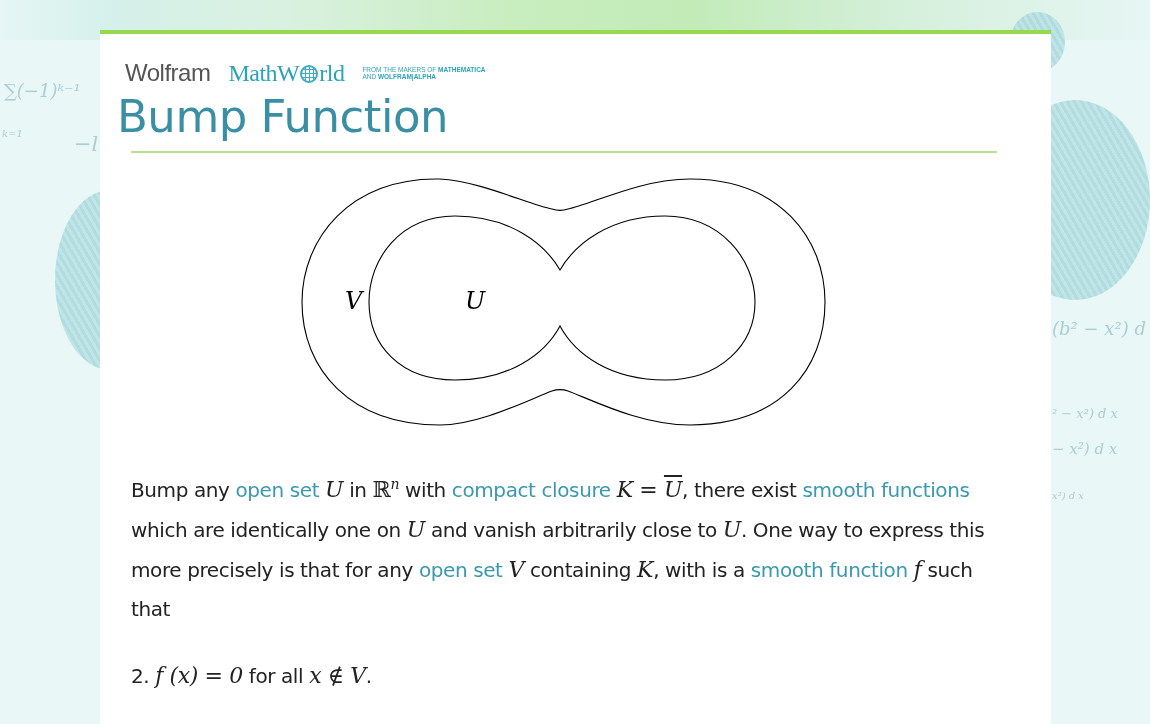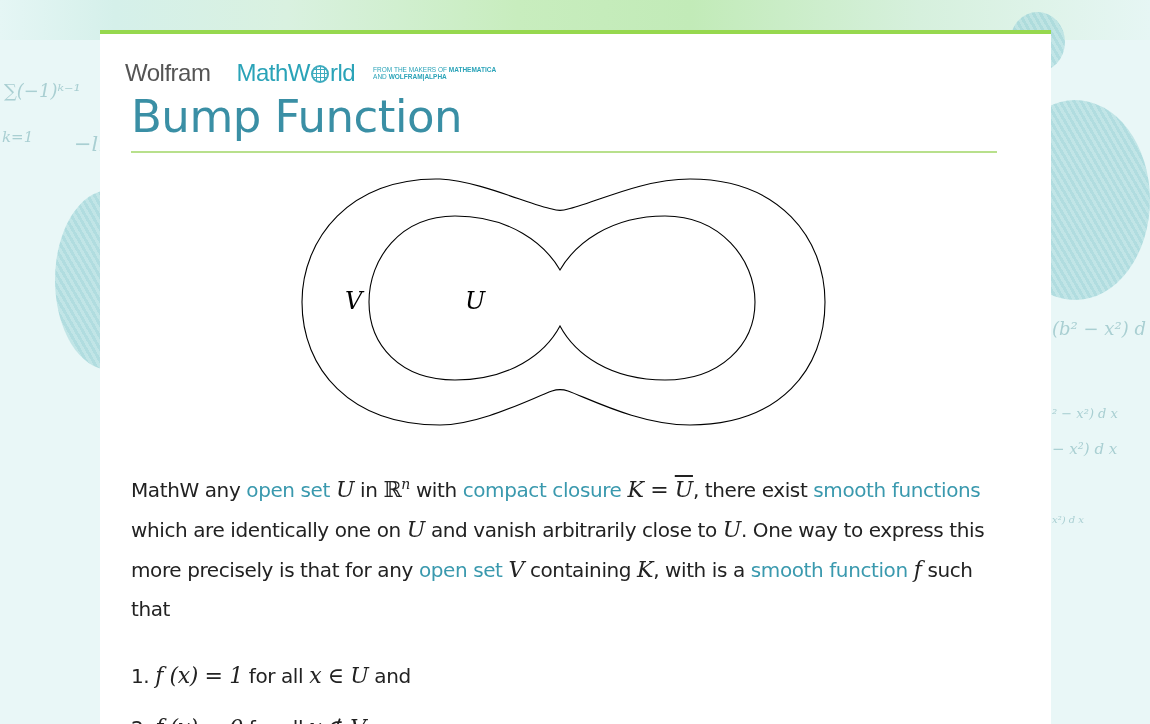--- a/index.html
+++ b/index.html
@@ -24,27 +24,27 @@
   .panel {
     position:absolute; left:100px; top:30px; width:951px; height:694px;
     background:#ffffff; border-top:4px solid #96d84e; box-sizing:border-box;
   }
   .logo {
     position:absolute; left:25px; top:25px; display:flex; align-items:center;
     white-space:nowrap;
     gap:12px;
   }
   .logo-wolfram { font-family:"Liberation Sans", sans-serif; font-size:24px; color:#555; letter-spacing:-0.5px; }
-  .logo-mathworld { font-family:Liberation Sans, sans-serif; font-size:24px; color:#2aa3b8; margin-left:14px; letter-spacing:-0.5px; display:flex; align-items:center; }
+  .logo-mathworld { font-family:Liberation Serif, serif; font-size:24px; color:#2aa3b8; margin-left:6px; letter-spacing:-0.5px; display:flex; align-items:center; }
   .globe { display:inline-block; width:18px; height:18px; border-radius:50%; border:2px solid #2aa3b8; box-sizing:border-box; position:relative; margin:0 1px; top:1px;
     background:repeating-linear-gradient(0deg,transparent 0 3px,#2aa3b8 3px 4px), repeating-linear-gradient(90deg,transparent 0 3px,#2aa3b8 3px 4px); opacity:.9; }
   .logo-tag { margin-left:6px; font-family:"Liberation Sans", sans-serif; font-size:6.5px; line-height:7px; color:#2aa3b8; }
   .logo-tag b { font-weight:bold; }
   .title {
-    position:absolute; left:31px; top:56px; margin:0;
+    position:absolute; left:17px; top:56px; margin:0;
     font-family:"DejaVu Sans", sans-serif; font-weight:normal; font-size:45px; color:#3a8fa5; letter-spacing:-0.5px;
   }
   .title-rule { position:absolute; left:31px; top:117px; width:866px; height:2px; background:#b8e08c; }
   .figure { position:absolute; left:190px; top:135px; width:550px; height:270px; }
   .content {
     position:absolute; left:31px; top:431px; width:870px;
     font-family:"DejaVu Sans", sans-serif; font-size:20px; line-height:39px; color:#222;
     letter-spacing:-0.4px;
   }
   .content a { color:#3a99ae; text-decoration:none; }
@@ -55,26 +55,26 @@
   .list .li { height:52px; line-height:52px; white-space:nowrap; }
 </style>
 </head>
 <body>
 
 <div class="bg-top"></div>
 <div class="bg-shape" style="left:55px;top:190px;width:110px;height:180px;"></div>
 <div class="bg-shape" style="left:1000px;top:100px;width:150px;height:200px;"></div>
 <div class="bg-shape" style="left:1010px;top:12px;width:55px;height:60px;"></div>
 <div class="bg-math" style="left:4px;top:80px;font-size:18px;">∑(−1)ᵏ⁻¹</div>
-<div class="bg-math" style="left:2px;top:128px;font-size:15px;font-style:italic;">k=1</div>
+<div class="bg-math" style="left:2px;top:128px;font-size:10px;font-style:italic;">k=1</div>
 <div class="bg-math" style="left:74px;top:132px;font-size:21px;">−ln</div>
 <div class="bg-math" style="left:1052px;top:318px;font-size:18px;">(b² − x²)   d x</div>
 <div class="bg-math" style="left:1052px;top:406px;font-size:13px;">² − x²)   d x</div>
 <div class="bg-math" style="left:1052px;top:440px;font-size:15px;text-align:center;">− x²)  d x</div>
-<div class="bg-math" style="left:1052px;top:490px;font-size:10px;margin-top:24px;">x²)  d x</div>
+<div class="bg-math" style="left:1052px;top:490px;font-size:10px;">x²)  d x</div>
 
 <div class="panel">
 
   <div class="logo">
     <span class="logo-wolfram">Wolfram</span>
     <span class="logo-mathworld">
       <span>MathW</span>
         <span class="globe"></span>
         <span>rld</span>
     </span>
@@ -92,30 +92,26 @@
 
       <path d="M 262 40 C 240 36, 190 12, 150 10 C 60 8, 12 70, 12 133 C 12 200, 60 256, 150 256 C 190 256, 240 230, 262 222 C 268 220, 272 220, 278 222 C 300 230, 350 256, 400 256 C 490 256, 535 200, 535 133 C 535 70, 490 10, 400 10 C 350 10, 300 36, 278 40 C 272 42, 268 42, 262 40 Z" fill="none" stroke="#000" stroke-width="1.1"></path>
 
       <path d="M 270 101 C 255 75, 220 47, 165 47 C 110 47, 79 90, 79 133 C 79 176, 110 211, 165 211 C 220 211, 255 185, 270 157 C 285 185, 320 211, 375 211 C 430 211, 465 176, 465 133 C 465 90, 430 47, 375 47 C 320 47, 285 75, 270 101 Z" fill="none" stroke="#000" stroke-width="1.1"></path>
       <text x="55" y="140" font-family="DejaVu Serif, serif" font-style="italic" font-size="24" fill="#000">V</text>
       <text x="175" y="140" font-family="DejaVu Serif, serif" font-style="italic" font-size="24" fill="#000">U</text>
     </svg>
   </div>
 
   <div class="content">
-    <span>MathW any </span><a href="#">open set</a>
+    <span>Bump any </span><a href="#">open set</a>
     <span class="m">U</span><span> in </span><span class="mr">ℝ</span><sup class="m" style="font-size:14px;">n</sup><span> with </span><a href="#">compact closure</a>
     <span class="m">K</span><span class="mr"> = </span><span class="m ov">U</span><span>, there exist </span><a href="#">smooth functions</a><span> which are identically one on </span><span class="m">U</span><span> and vanish arbitrarily close to </span><span class="m">U</span><span>. One way to express this more precisely is that for any </span><a href="#">open set</a>
     <span class="m">V</span><span> containing </span><span class="m">K</span><span>, with is a </span><a href="#">smooth function</a>
     <span class="m">f</span><span> such that</span>
   </div>
 
   <div class="list">
     <div class="li">
-      <span>1.</span>
-      <span class="m">f (x) = 1</span><span> for all </span><span class="m">x ∈ U</span><span> and</span>
-    </div>
-    <div class="li">
       <span>2.</span>
       <span class="m">f (x) = 0</span><span> for all </span><span class="m">x ∉ V</span><span>.</span>
     </div>
   </div>
 </div>
 
 </body></html>

